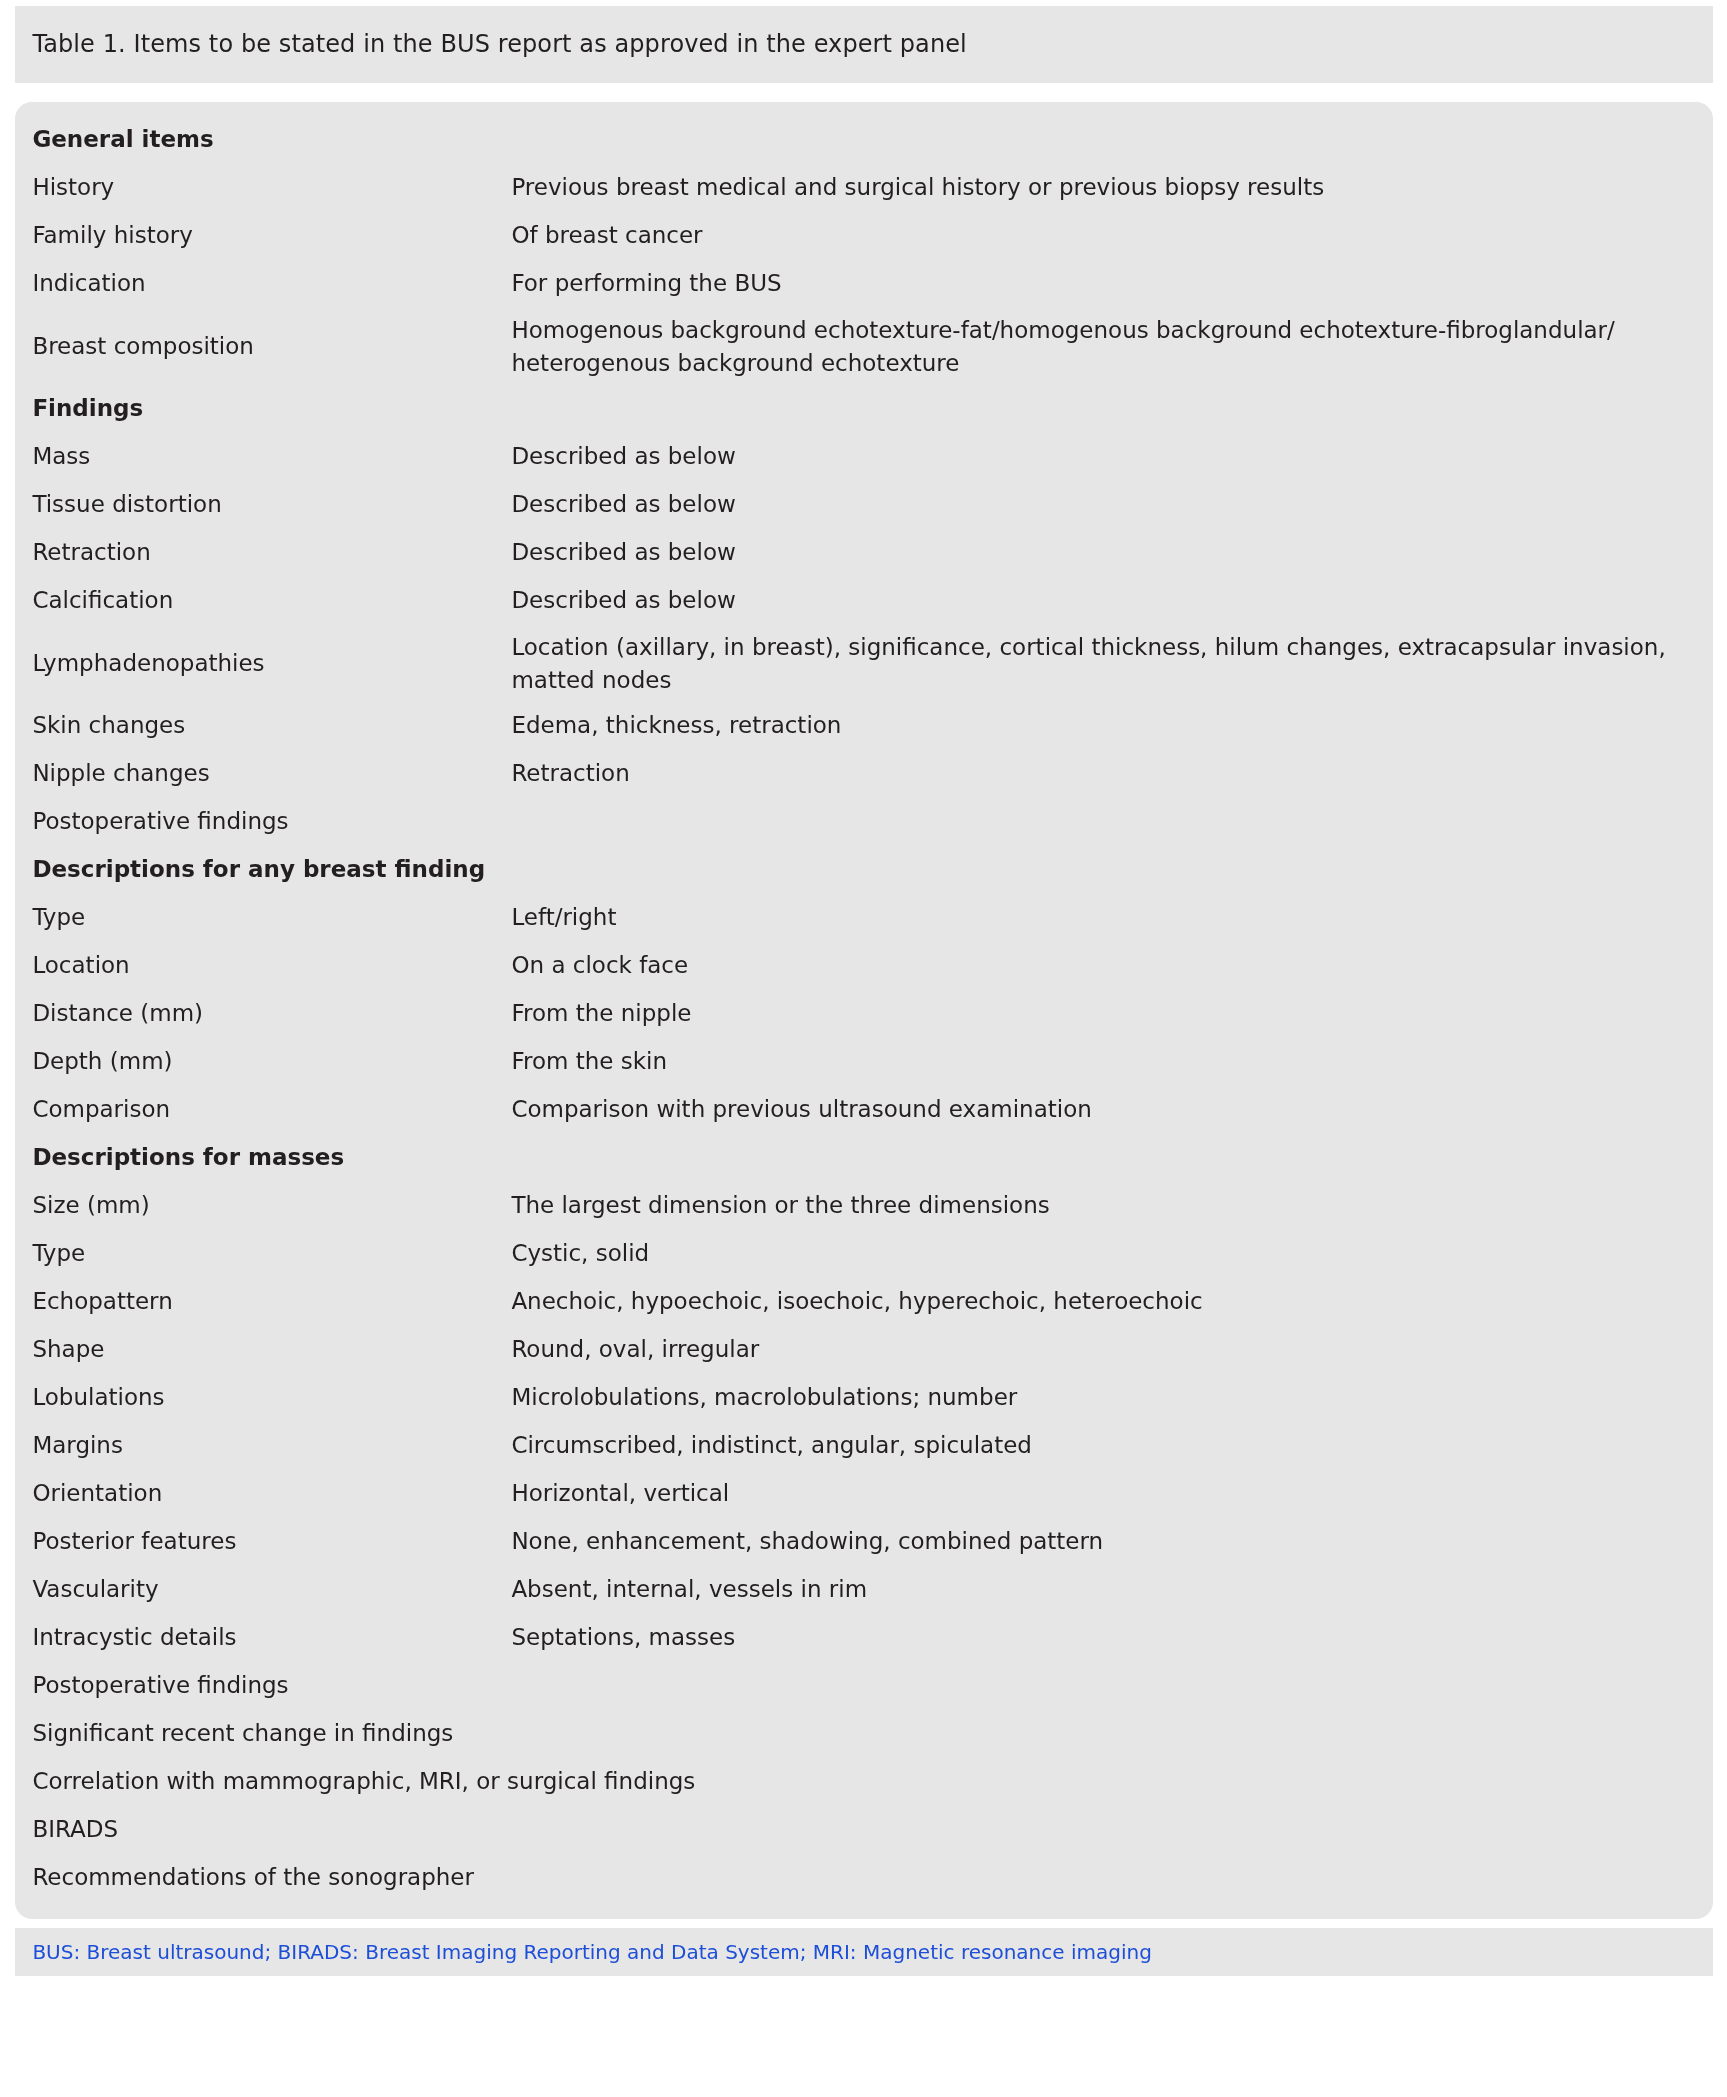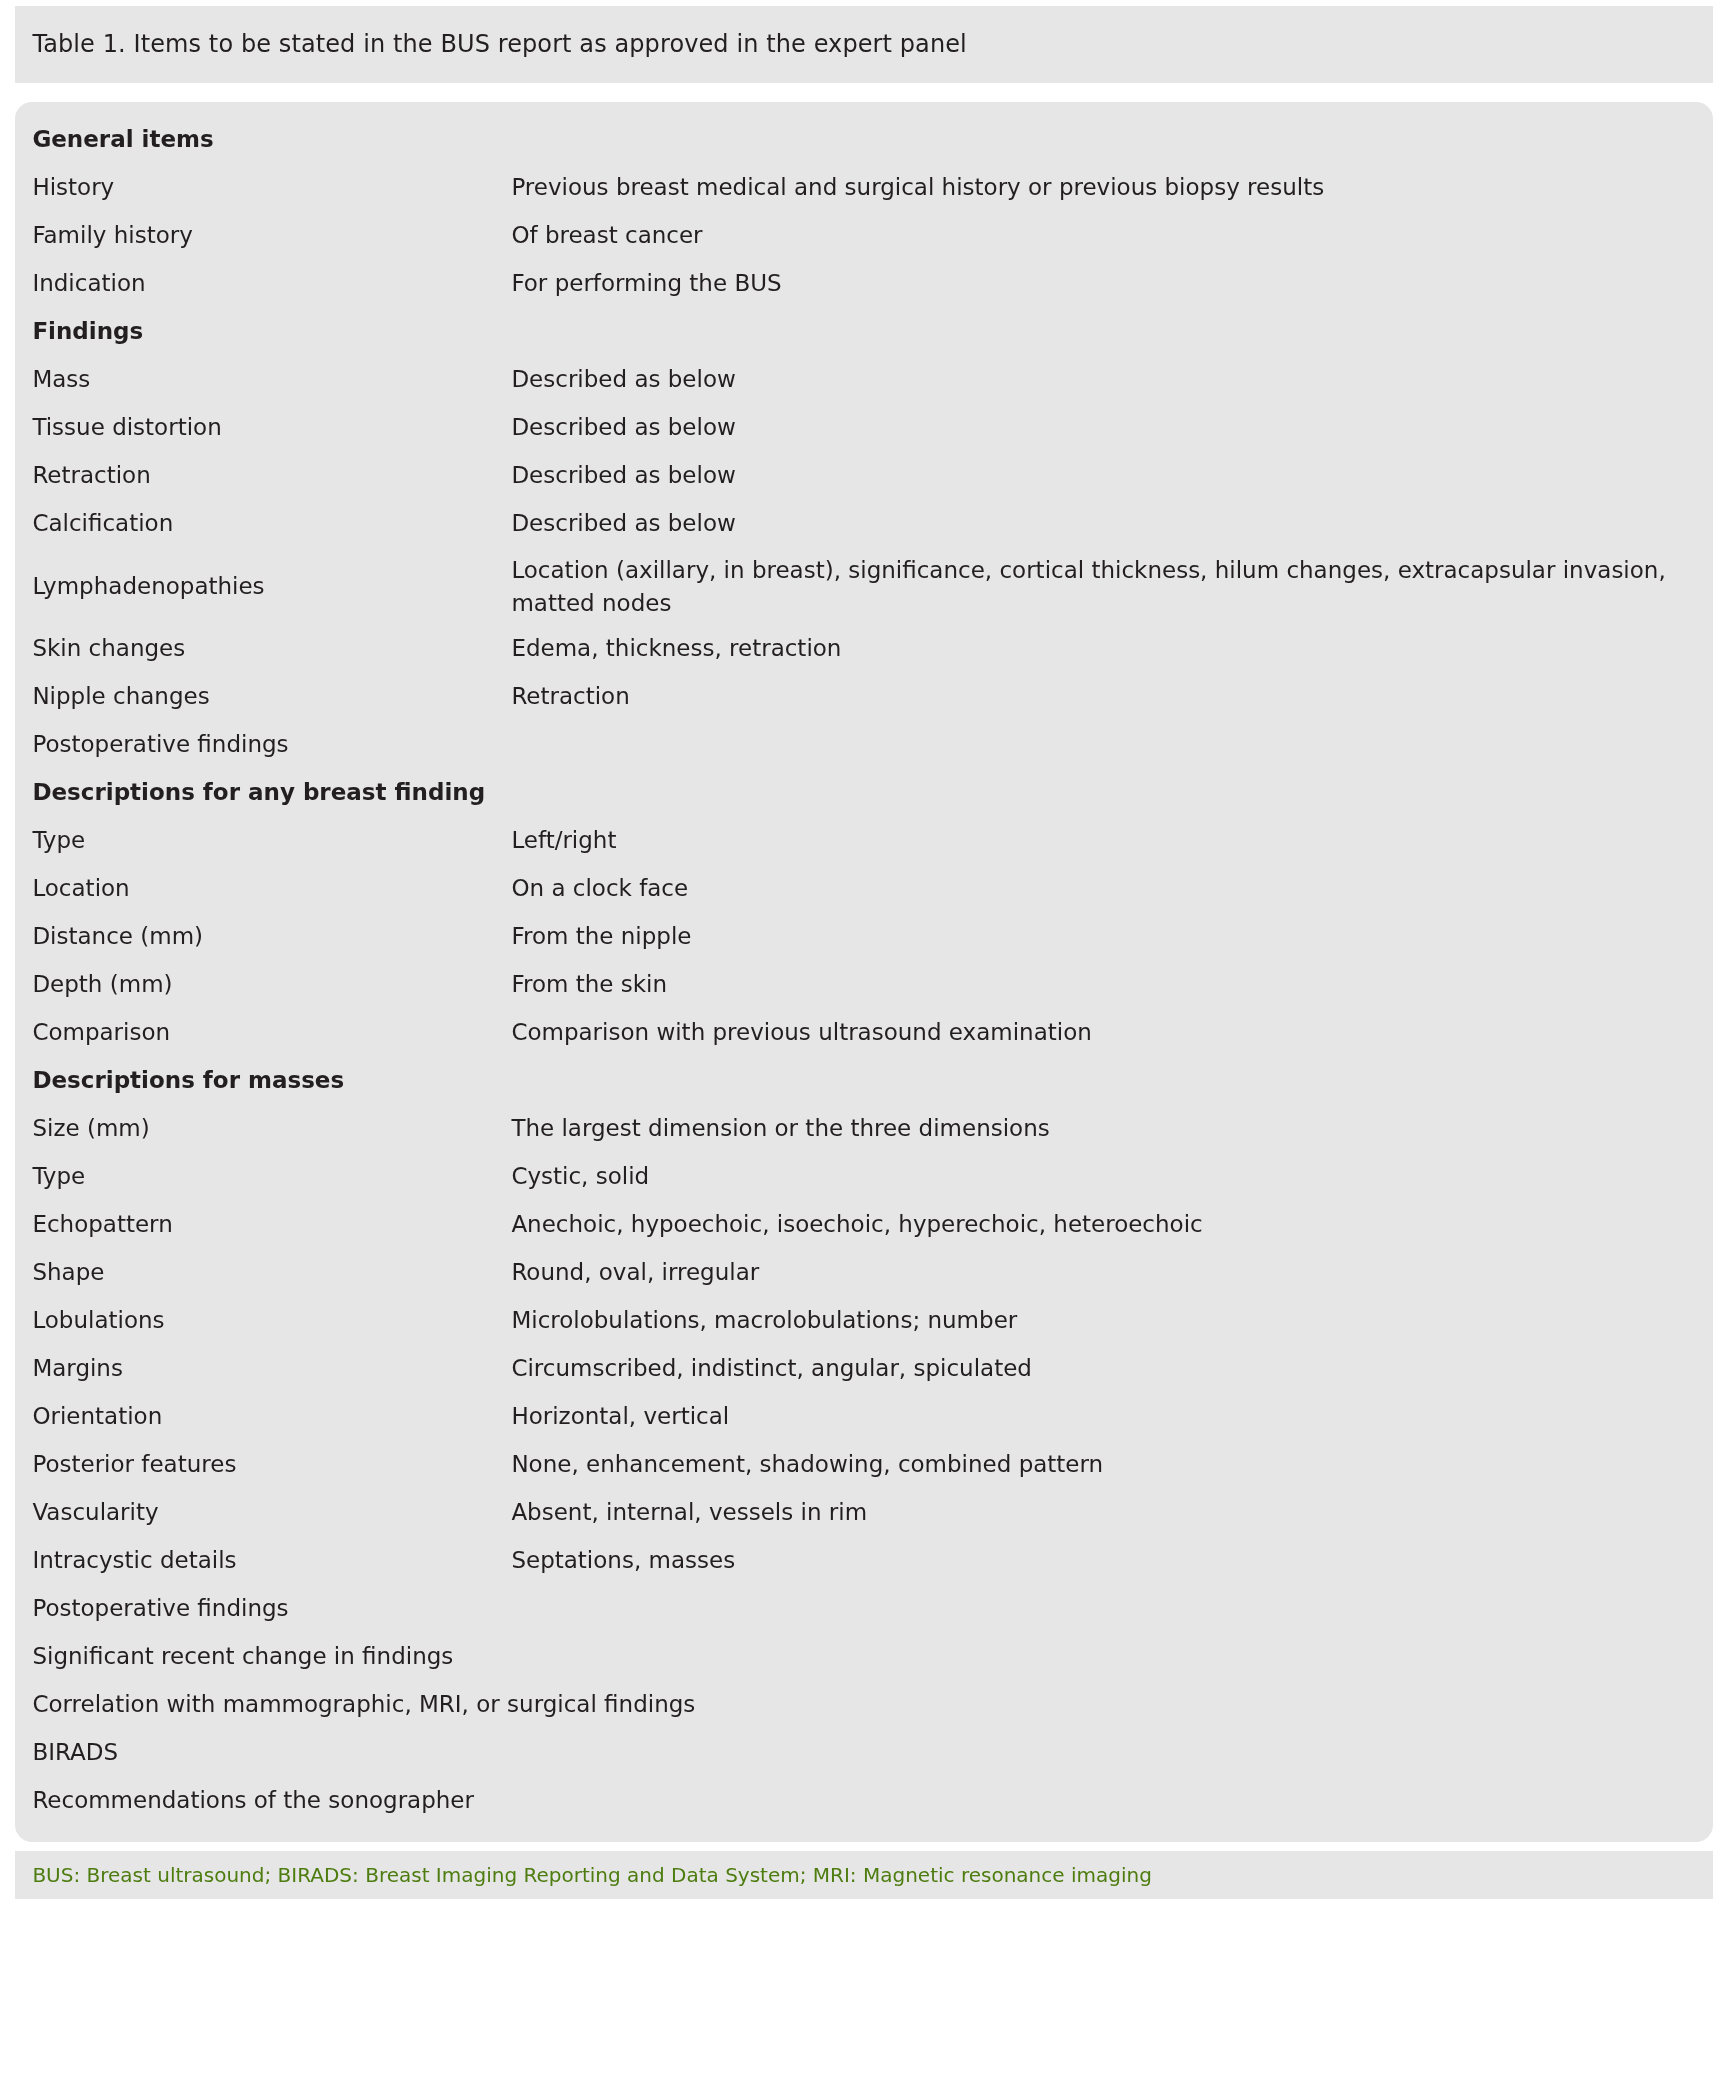--- a/index.html
+++ b/index.html
@@ -87,21 +87,21 @@
     background: #e6e6e6;
     height: 48px;
     display: flex;
     align-items: center;
     padding-left: 17px;
     box-sizing: border-box;
   }
   .foot-text {
     font-size: 20px;
     line-height: 1.2;
-    color: #4d7c0f;
+    color: #1d4ed8;
   }
 </style>
 </head>
 <body>
 
 <div class="table-wrap">
 
   <div class="caption-band">
     <div class="caption-text">Table 1. Items to be stated in the BUS report as approved in the expert panel</div>
   </div>
@@ -124,20 +124,24 @@
             <td class="val">Previous breast medical and surgical history or previous biopsy results</td>
           </tr>
           <tr>
             <td class="lbl">Family history</td>
             <td class="val">Of breast cancer</td>
           </tr>
           <tr>
             <td class="lbl">Indication</td>
             <td class="val">For performing the BUS</td>
           </tr>
+          <tr class="tall-row">
+            <td class="lbl">Breast composition</td>
+            <td class="val">Homogenous background echotexture-fat/homogenous background echotexture-fibroglandular/ heterogenous background echotexture</td>
+          </tr>
           <tr class="section-row">
             <td class="lbl">Findings</td>
             <td class="val"></td>
           </tr>
           <tr>
             <td class="lbl">Mass</td>
             <td class="val">Described as below</td>
           </tr>
           <tr>
             <td class="lbl">Tissue distortion</td>

